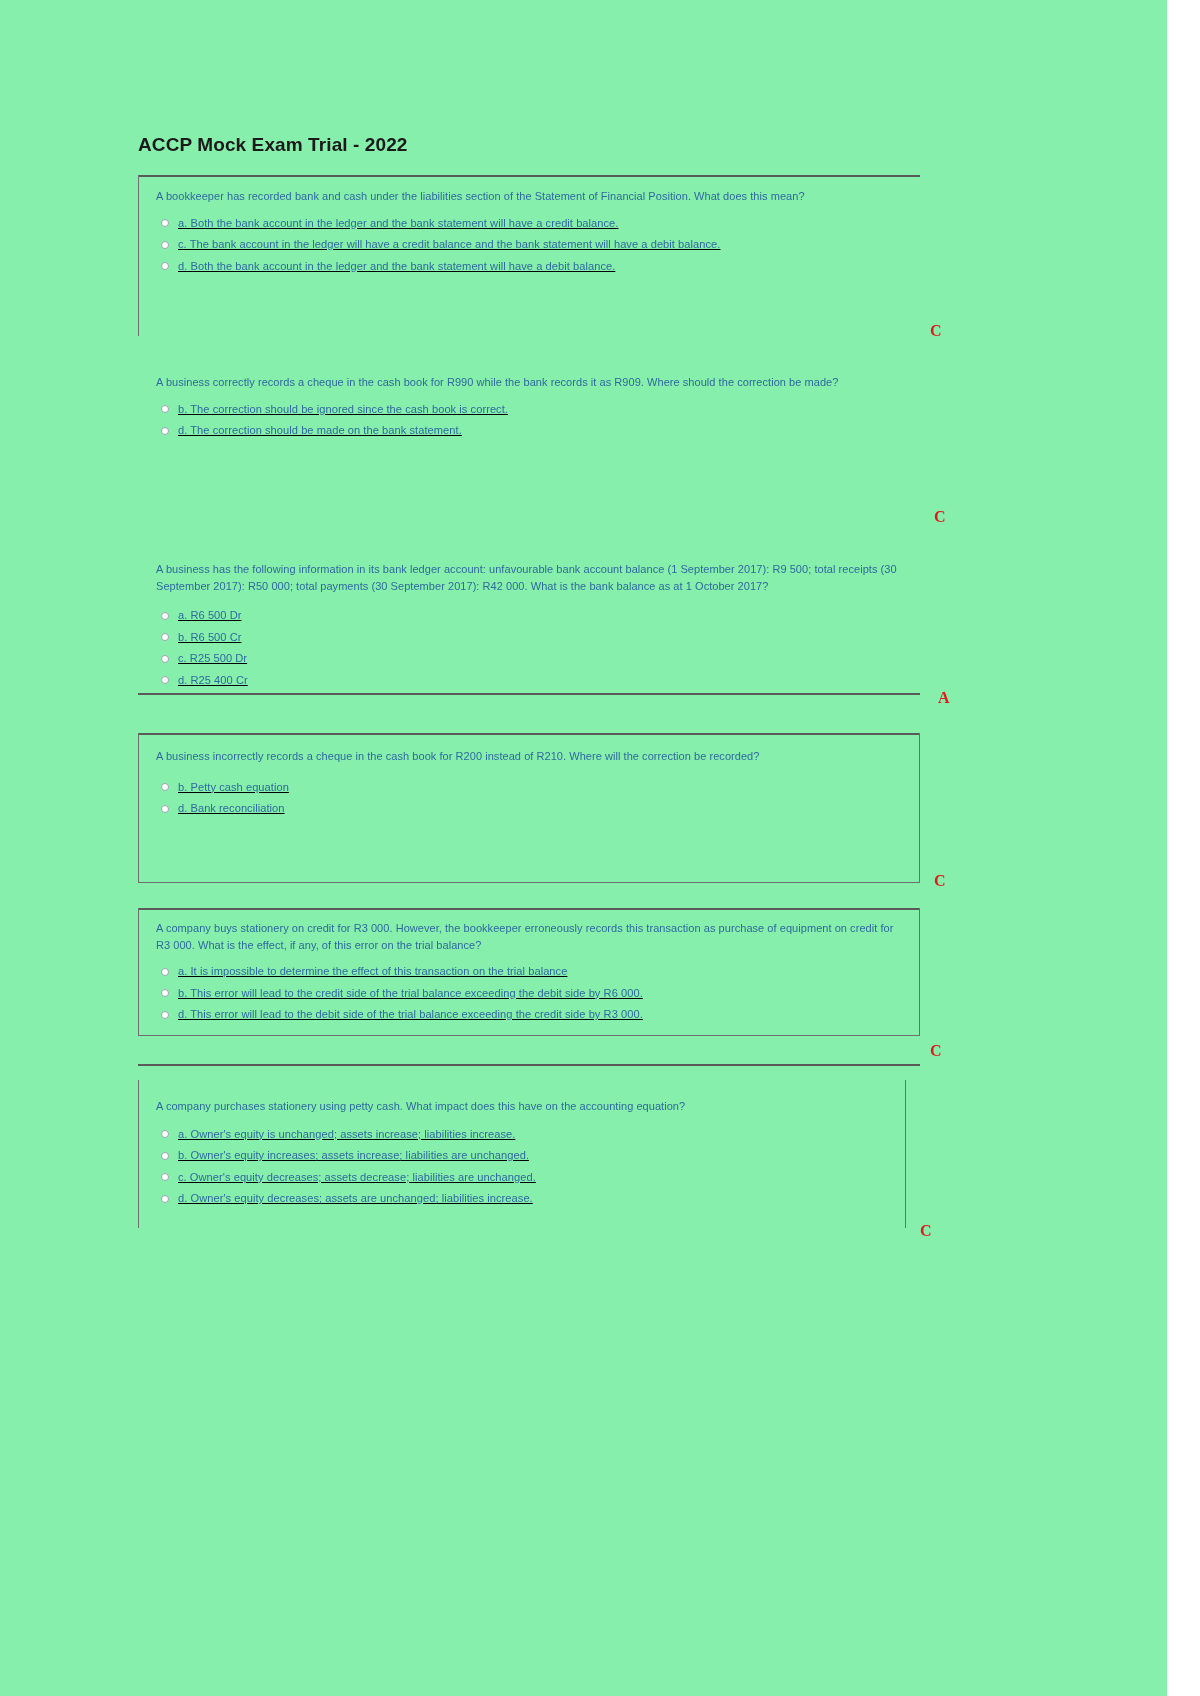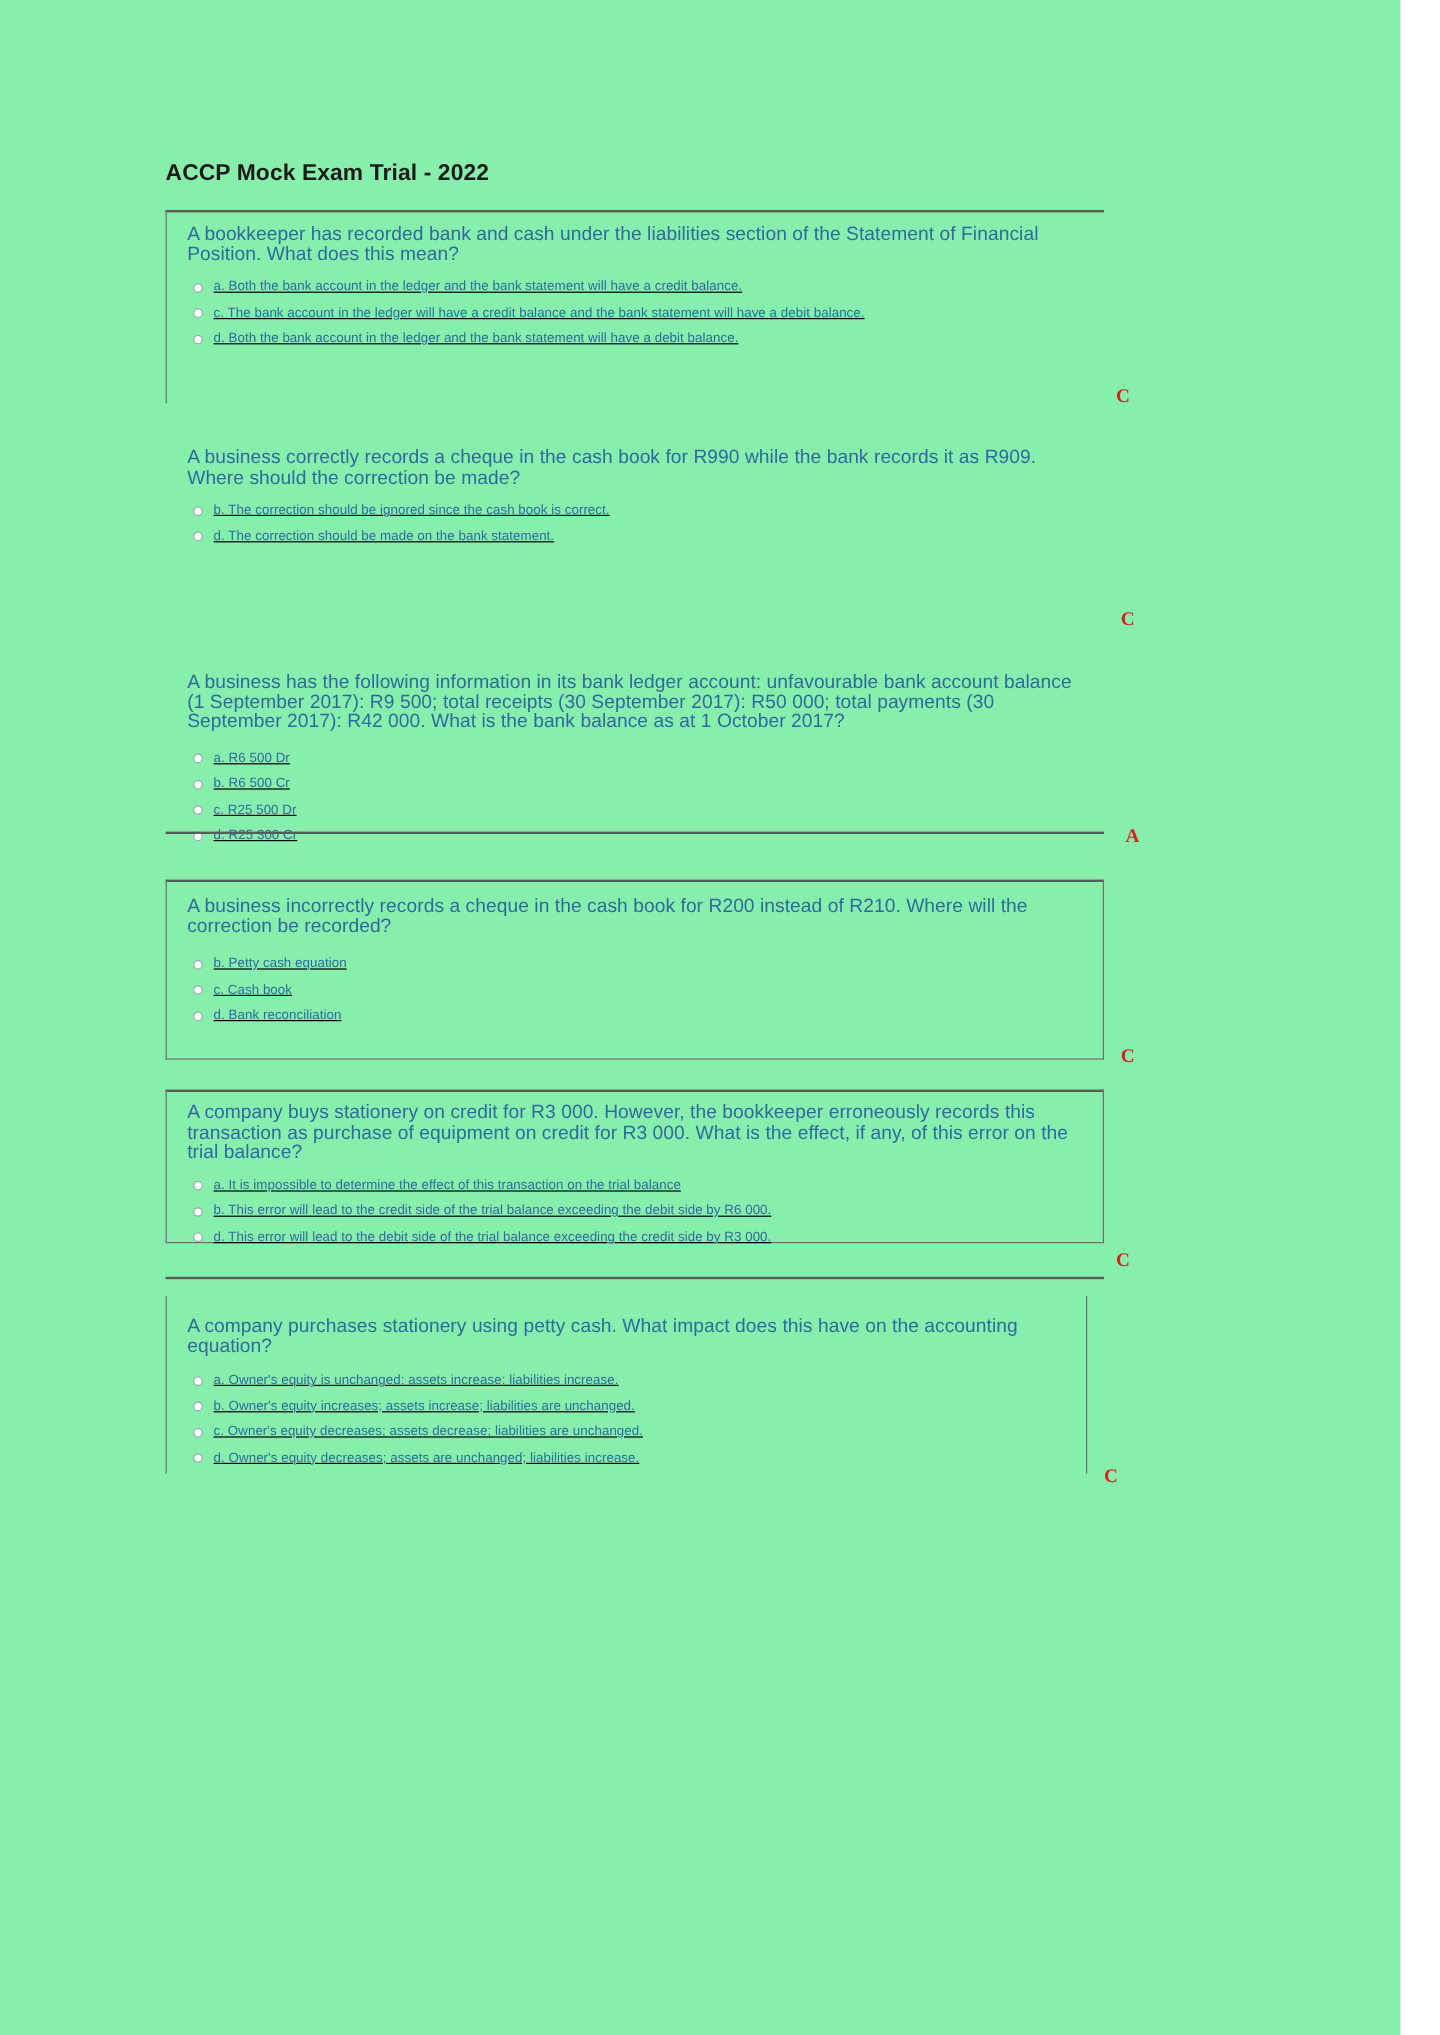--- a/index.html
+++ b/index.html
@@ -30,21 +30,21 @@
     letter-spacing: 0.1px;
     white-space: nowrap;
   }
   
   .qblock {
     position: absolute;
     box-sizing: border-box;
   }
   .qtext {
     color: #2f6a9e;
-    font-size: 16px;
+    font-size: 11px;
     line-height: 16.5px;
     letter-spacing: 0.05px;
   }
   .opts {
     margin-top: 11px;
   }
   .opt {
     display: flex;
     align-items: center;
     margin: 0 0 5.5px 0;
@@ -140,44 +140,40 @@
       <div class="opt">
         <span class="radio"></span>
         <span class="opt-label">b. R6 500 Cr</span>
       </div>
       <div class="opt">
         <span class="radio"></span>
         <span class="opt-label">c. R25 500 Dr</span>
       </div>
       <div class="opt">
         <span class="radio"></span>
-        <span class="opt-label">d. R25 300 Cr</span>
+        <span class="opt-label">d. R25 400 Cr</span>
       </div>
     </div>
   </div>
   <div class="ln h thick" style="left:138px; top:693px; width:782px; height:2px;"></div>
   <div class="answer" style="left:938px; top:689px;">A</div>
 
   <div class="ln h thick" style="left:138px; top:733px; width:782px; height:2px;"></div>
   <div class="ln v" style="left:138px; top:733px; height:150px;"></div>
   <div class="ln v" style="left:919px; top:733px; height:150px;"></div>
   <div class="ln h" style="left:138px; top:882px; width:782px;"></div>
   <div class="qblock" style="left:156px; top:748px; width:750px;">
     <div class="qtext">A business incorrectly records a cheque in the cash book for R200 instead of R210. Where will the correction be recorded?</div>
     <div class="opts" style="margin-top:15px;">
       <div class="opt">
         <span class="radio"></span>
         <span class="opt-label">b. Petty cash equation</span>
       </div>
       <div class="opt">
         <span class="radio"></span>
-        <span class="opt-label">c. Cash book</span>
-      </div>
-      <div class="opt">
-        <span class="radio"></span>
         <span class="opt-label">d. Bank reconciliation</span>
       </div>
     </div>
   </div>
   <div class="answer" style="left:934px; top:872px;">C</div>
 
   <div class="ln h thick" style="left:138px; top:908px; width:782px; height:2px;"></div>
   <div class="ln v" style="left:138px; top:908px; height:128px;"></div>
   <div class="ln v" style="left:919px; top:908px; height:128px;"></div>
   <div class="ln h" style="left:138px; top:1035px; width:782px;"></div>

